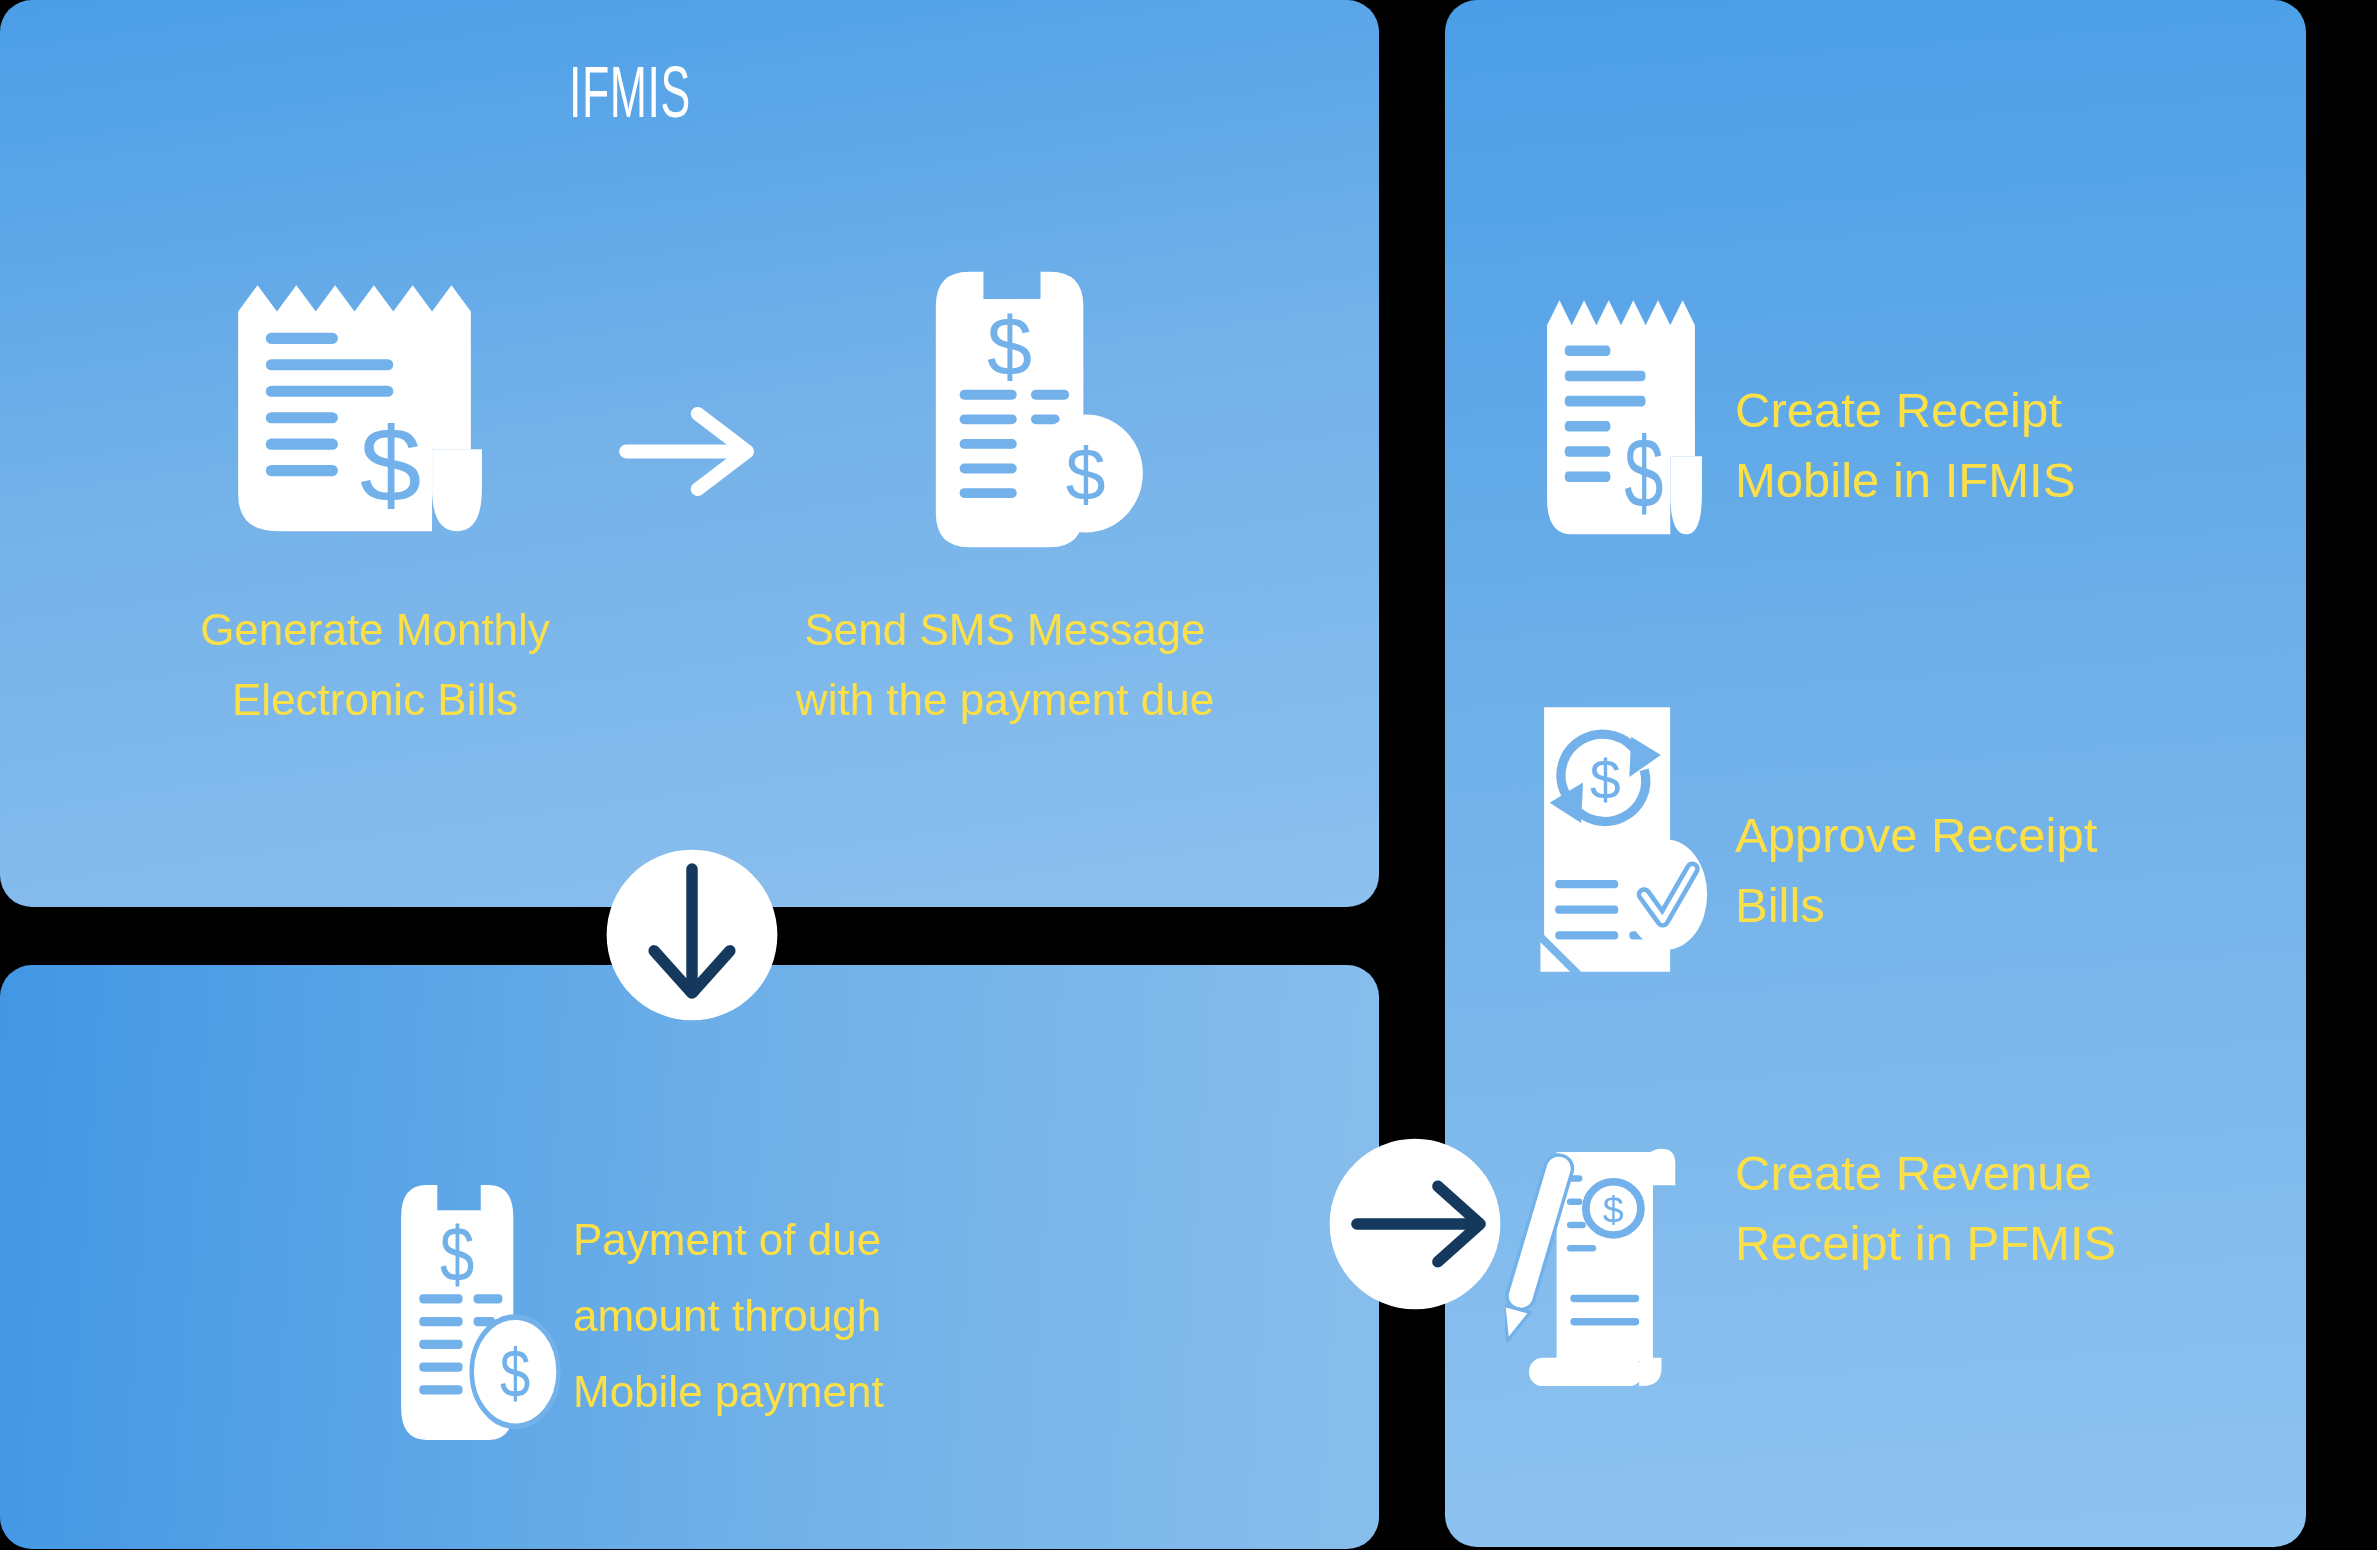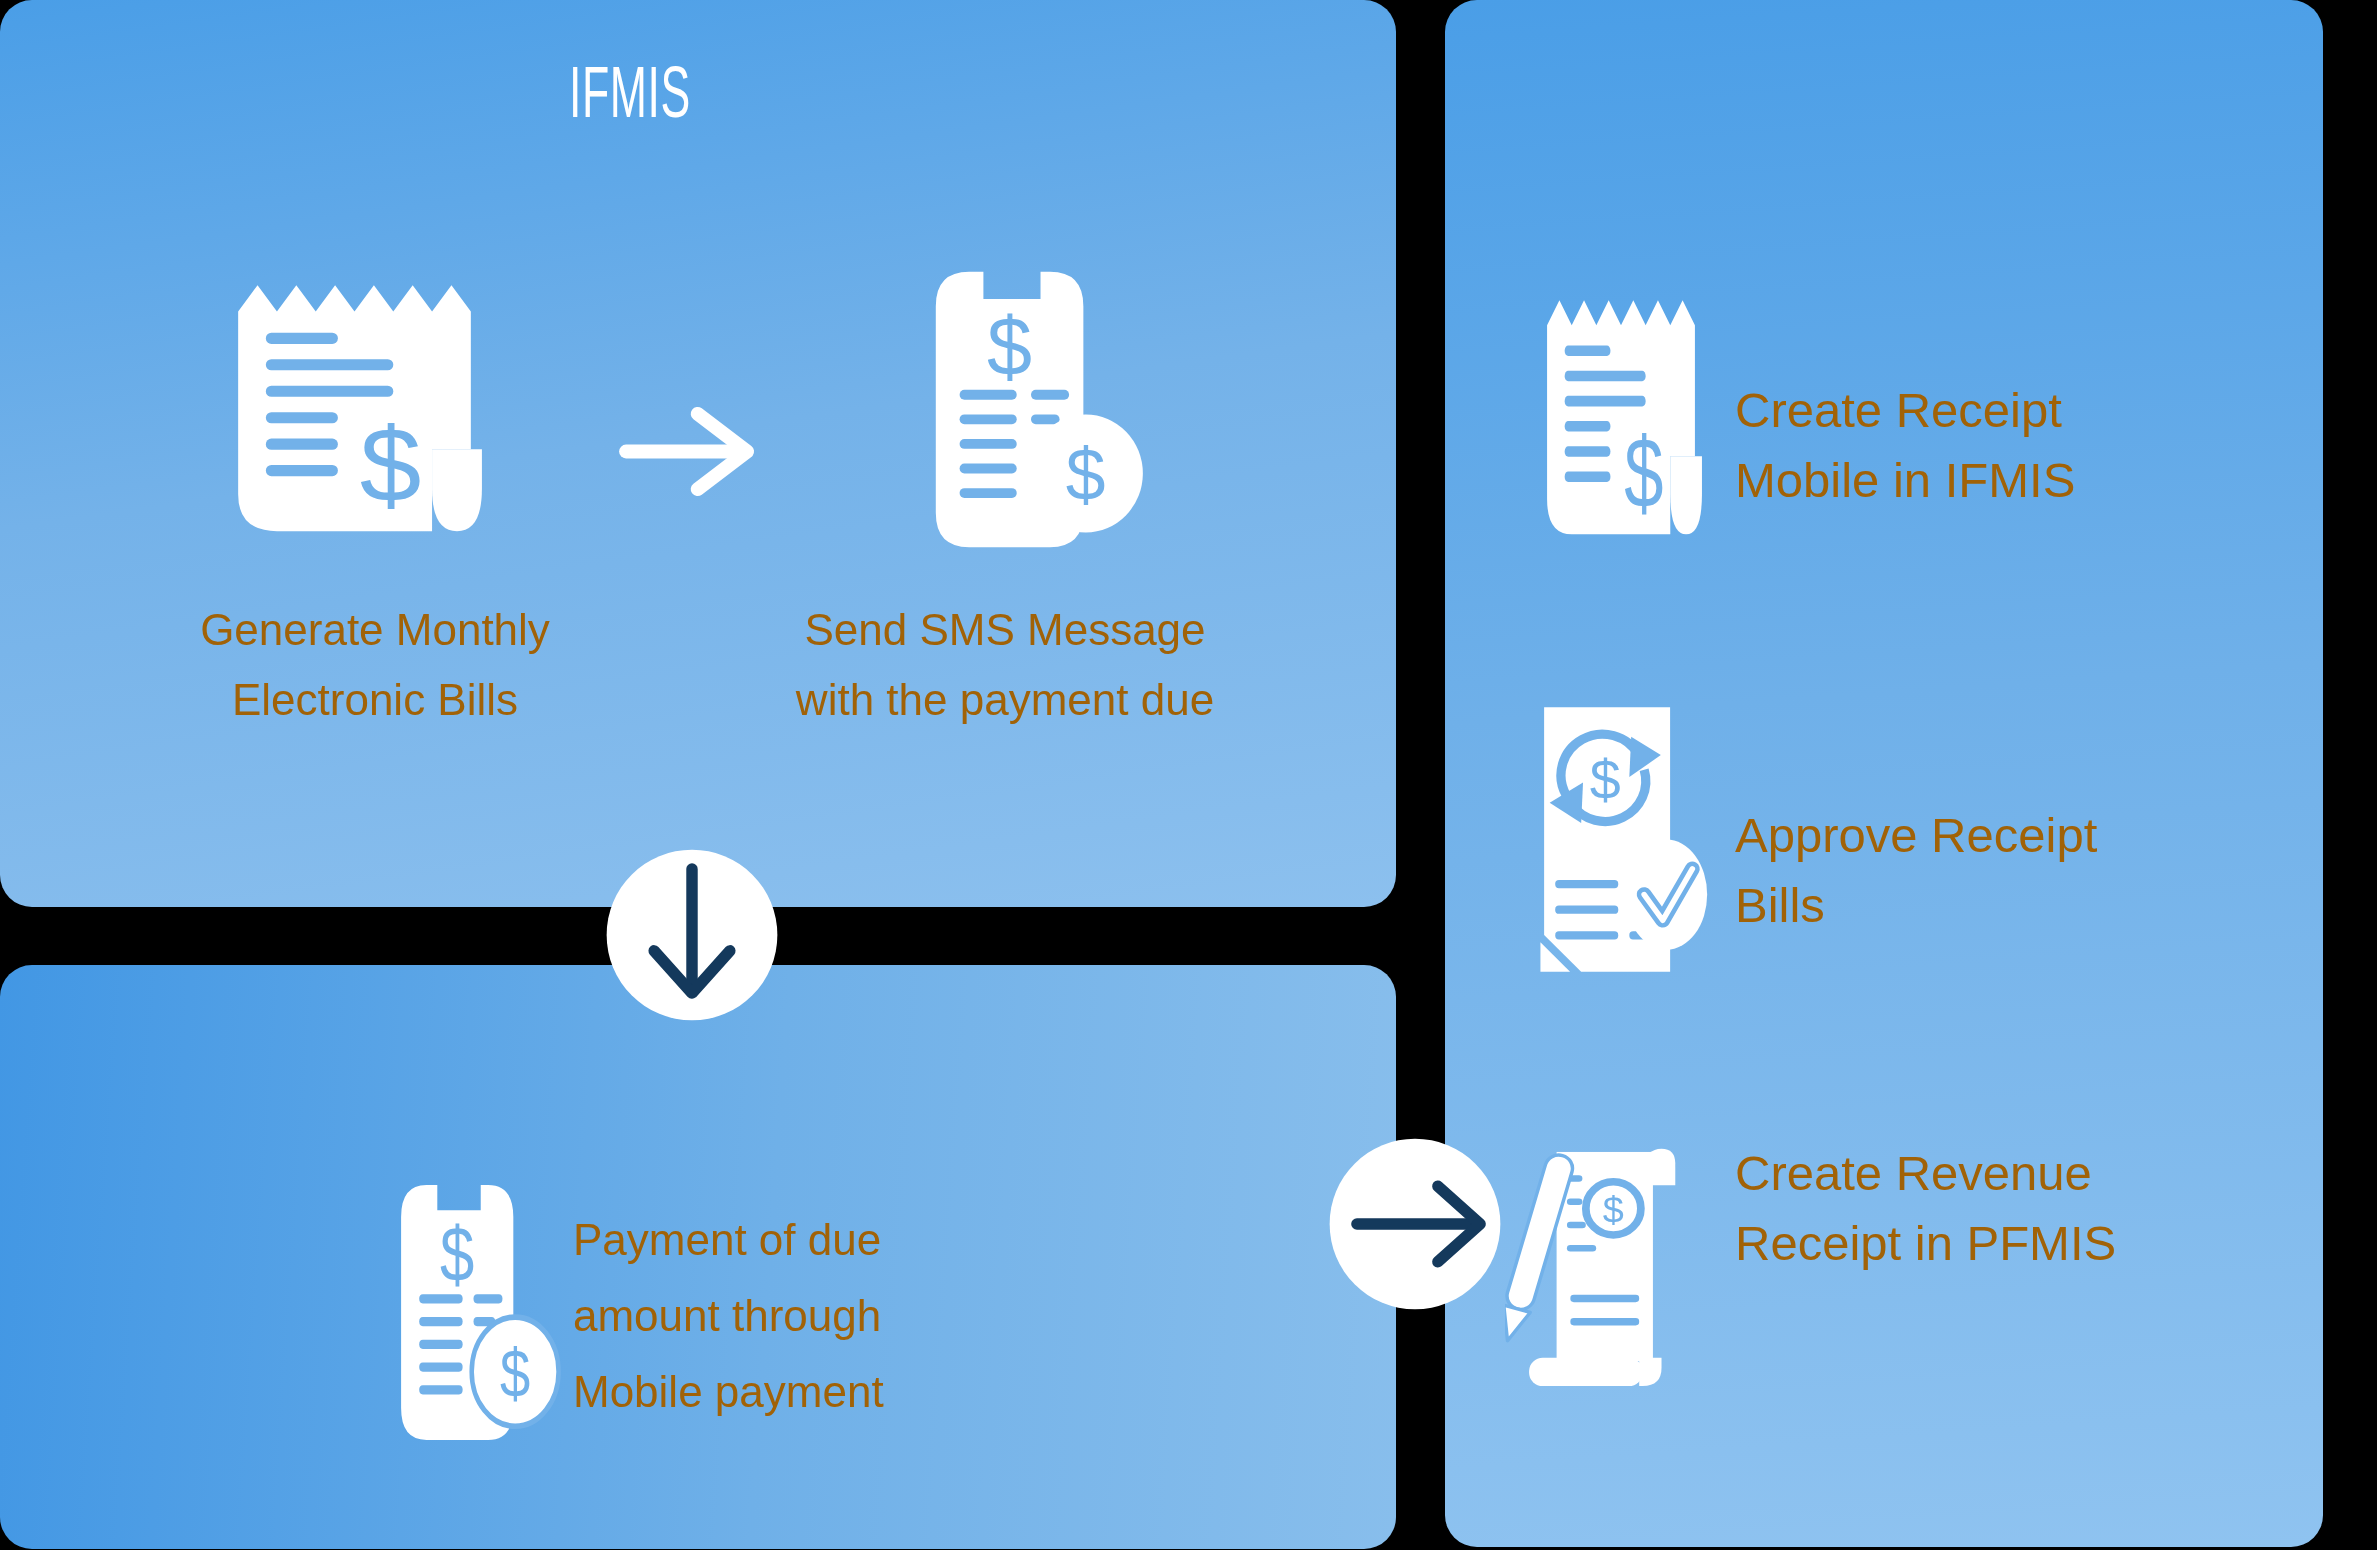--- a/index.html
+++ b/index.html
@@ -1,34 +1,34 @@
 <!DOCTYPE html>
 <html style="font-size:14px"><head>
 <meta charset="utf-8">
 <style>
   html,body { margin:0; padding:0; background:#000; }
   #canvas {
     position:relative; width:2377px; height:1550px;
     background:#000; overflow:hidden;
     font-family:"Liberation Sans", sans-serif;
   }
-  .panel { position:absolute; border-radius:32px;padding-left:17px; }
+  .panel { position:absolute; border-radius:32px; }
   #p-ifmis { left:0; top:0; width:1379px; height:907px;
     background:linear-gradient(172deg,#4A9EE7 0%,#74B2E9 48%,#8CC0EE 100%); }
   #p-tax { left:0; top:965px; width:1379px; height:584px;
     background:linear-gradient(94deg,#4297E4 0%,#6FB0E8 55%,#88BEEC 100%); }
   #p-rev { left:1445px; top:0; width:861px; height:1547px;
     background:linear-gradient(176deg,#4A9EE7 0%,#6FB0E9 45%,#8FC3F0 100%); }
 
   .title { position:absolute; color:#fff; font-size:72px; font-weight:400;
     white-space:nowrap; letter-spacing:0.9px;
     transform:translate(-50%,-50%) scaleX(0.62); }
   #t-ifmis { left:630px; top:92px; }
 
-  .caption { position:absolute; color:#a16207; font-size:44px; line-height:70px; }
+  .caption { position:absolute; color:#fde047; font-size:44px; line-height:70px; }
   .caption.centered { transform:translate(-50%,-50%); text-align:center;margin-left:36px; }
   .caption.leftal { transform:translateY(-50%); text-align:left; }
   #c-gen { left:339px;  top:665px; }
   #c-sms { left:969px; top:665px; }
   #c-pay { left:573px;  top:1316px; line-height:76px; }
   #c-r1  { left:1735px; top:445px;  font-size:49px; }
   #c-r2  { left:1735px; top:870px;  font-size:49px; }
   #c-r3  { left:1735px; top:1208px; font-size:49px; }
 
   .icon { position:absolute; }

